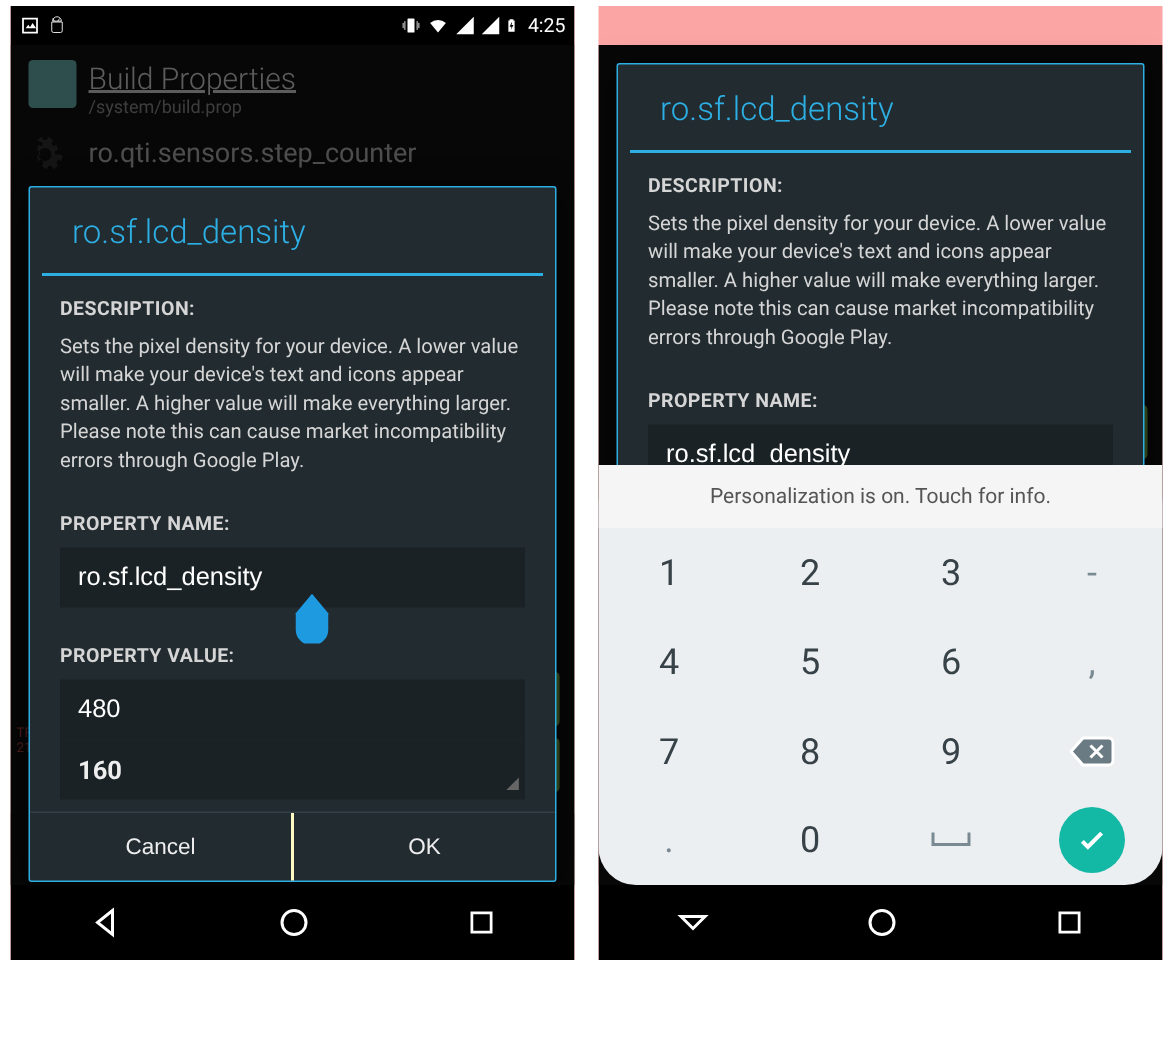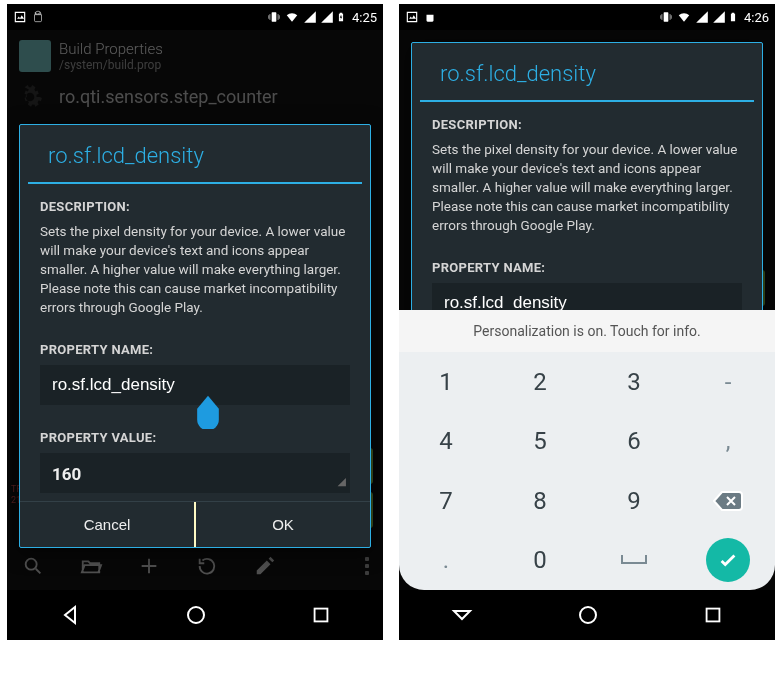--- a/index.html
+++ b/index.html
@@ -6,21 +6,21 @@
     body { background: #fff; font-family: Roboto, Arial, sans-serif; display: flex; gap: 16px; justify-content: center; padding: 4px; }
     .phone { width: 376px; height: 636px; background: #fca5a5; position: relative; overflow: hidden; }
     .statusbar { height: 26px; background: #000; color: #fff; display: flex; align-items: center; padding: 0 6px; font-size: 13px; }
     .statusbar .sb-left { display: flex; gap: 4px; align-items: center; }
     .statusbar .sb-right { margin-left: auto; display: flex; gap: 2px; align-items: center; }
     .statusbar svg { display: block; }
     .sb-time { margin-left: 4px; }
     .screen-bg { position: absolute; top: 26px; left: 0; right: 0; bottom: 50px; background: #111; overflow: hidden; }
     .appheader { padding: 10px 52px 6px 52px; color: #ddd; position: relative; }
     .appheader .propicon { position: absolute; left: 12px; top: 10px; width: 32px; height: 32px; background: #6aa; border-radius: 3px; }
-    .appheader .title { font-size: 15px; color: #ccc; font-weight: 300; }
+    .appheader .title { font-size: 20px; color: #ccc; font-weight: 300; text-decoration: underline; }
     .appheader .subtitle { font-size: 12px; color: #888; }
     .bg-item { color: #666; font-size: 16px; padding: 8px 52px; position: relative; }
     .bg-item .gear { position: absolute; left: 10px; top: 6px; width: 26px; height: 26px; }
     .gear svg { opacity: 0.25; }
     .greenbtn { position: absolute; right: 10px; width: 36px; height: 36px; background: #8bc34a; border-radius: 3px; display: flex; align-items: center; justify-content: center; }
     .listtag { position: absolute; left: 4px; font-size: 9px; color: #b44; }
     .stars { color: #ff9800; font-size: 13px; letter-spacing: -1px; }
     .starsrow { padding-left: 68px; color: #888; font-size: 12px; }
     .overlay { position: absolute; top: 26px; left: 0; right: 0; bottom: 50px; background: rgba(0,0,0,0.55); }
     .dialog { position: absolute; left: 12px; right: 12px; background: #222b30; border: 1px solid #2dafe4; border-radius: 2px; box-shadow: 0 4px 20px rgba(0,0,0,0.6); }
@@ -182,20 +182,21 @@
       <div class="dlabel">PROPERTY NAME:</div>
       <div class="fieldwrap">
         <input class="dfield" value="ro.sf.lcd_density" style="">
         <div class="cursorhandle" style="left:155px; top:30px;">
           <svg width="26" height="34" viewBox="0 0 24 30">
               <path d="M12 0l10 12v10a10 10 0 0 1-20 0V12L12 0z" fill="#1e9be0"></path>
             </svg>
         </div>
       </div>
       <div class="dlabel">PROPERTY VALUE:</div>
+      <input class="dfield" value="480" style="">
       <div class="fieldwrap">
         <div class="dfield ro" style="height:40px;">160</div>
         <span class="resizecorner">◢</span>
       </div>
     </div>
     <div class="dialog-actions">
       <button>Cancel</button>
       <button>OK</button>
     </div>
   </div>
@@ -213,49 +214,20 @@
       </div>
     <div>
         <svg width="22" height="22" viewBox="0 0 24 24" fill="none" stroke="#fff" stroke-width="2">
           <rect x="5" y="5" width="14" height="14"></rect>
         </svg>
       </div>
   </div>
 </div>
 
 <div class="phone">
-  <div class="statusbar">
-    <div class="sb-left">
-      <svg width="14" height="14" viewBox="0 0 24 24" fill="#fff">
-          <path d="M3 3h18v18H3V3zm2 2v14h14V5H5zm2 10l3-4 2 3 3-5 4 6H7z"></path>
-        </svg>
-      <svg width="14" height="14" viewBox="0 0 24 24" fill="#fff">
-          <path d="M6 8h12v10a2 2 0 0 1-2 2H8a2 2 0 0 1-2-2V8z"></path>
-        </svg>
-    </div>
-    <div class="sb-right">
-      <svg width="16" height="14" viewBox="0 0 24 24" fill="#fff">
-          <rect x="8" y="4" width="8" height="16" rx="1"></rect>
-          <path d="M5 7v10M3 9v6M19 7v10M21 9v6" stroke="#fff"></path>
-        </svg>
-      <svg width="16" height="14" viewBox="0 0 24 24" fill="#fff">
-          <path d="M12 20l9-11a14 14 0 0 0-18 0l9 11z"></path>
-        </svg>
-      <svg width="16" height="14" viewBox="0 0 24 24" fill="#fff">
-          <path d="M2 22L22 2v20H2z"></path>
-        </svg>
-      <svg width="14" height="14" viewBox="0 0 24 24" fill="#fff">
-          <path d="M2 22L22 2v20H2z"></path>
-        </svg>
-      <svg width="10" height="14" viewBox="0 0 24 24" fill="#fff">
-          <path d="M7 4h10v18H7V4zm2-2h6v2H9V2z"></path>
-        </svg>
-      <span class="sb-time">4:26</span>
-    </div>
-  </div>
 
   <div class="screen-bg">
     <div class="bg-item" style="height:40px; margin-top:10px;">
         <span class="gear"><svg width="26" height="26" viewBox="0 0 24 24" fill="#888">
             <circle cx="12" cy="12" r="8"></circle>
           </svg></span>
       </div>
     <div class="bg-item" style="height:40px;">
         <span class="gear"><svg width="26" height="26" viewBox="0 0 24 24" fill="#888">
             <circle cx="12" cy="12" r="8"></circle>

